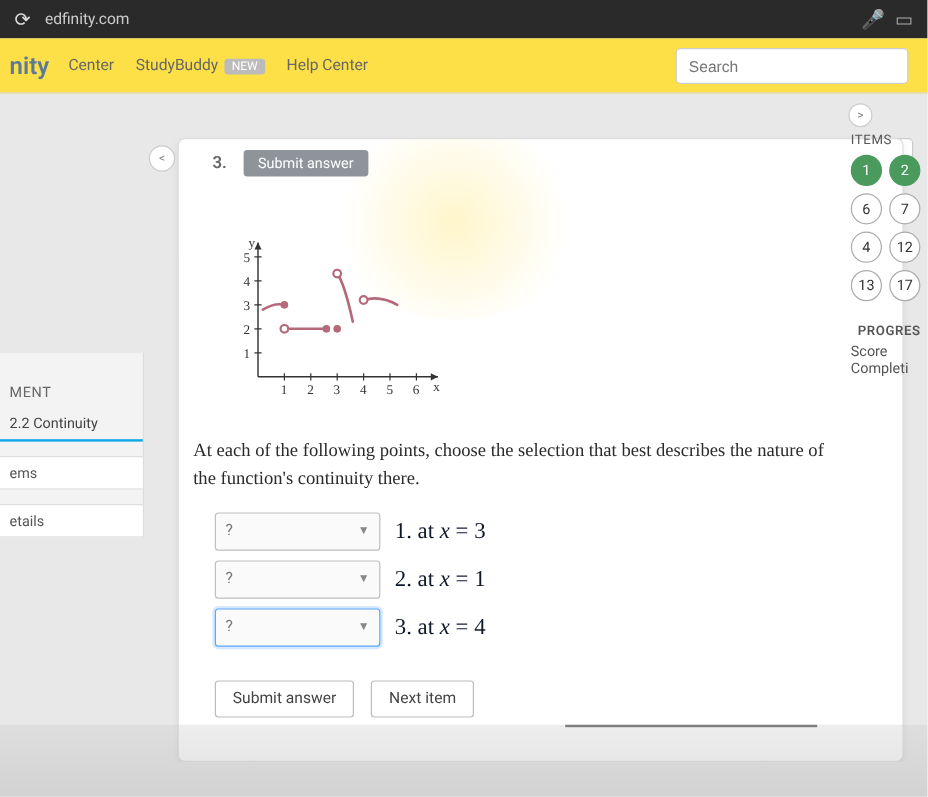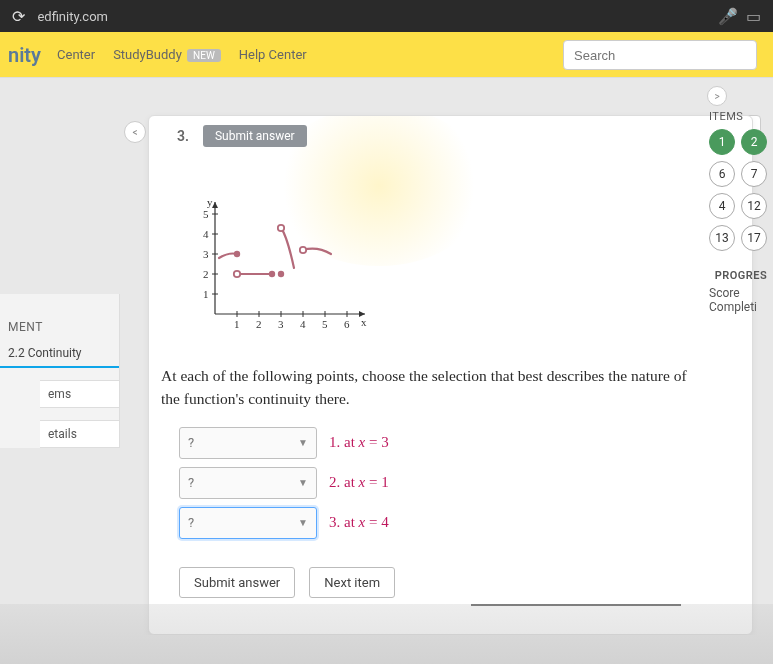--- a/index.html
+++ b/index.html
@@ -14,21 +14,21 @@
     .brand { font-size: 20px; color: #5b7a99; font-weight: 600; margin-right: 16px; }
     .navlink { font-size: 13px; color: #666; margin-right: 18px; cursor: pointer; }
     .newbadge { display: inline-block; padding: 1px 6px; background: #bbb; color: #fff; font-size: 10px; border-radius: 3px; margin-left: 2px; }
     .searchbox { position: absolute; right: 16px; top: 8px; height: 30px; width: 194px; border: 1px solid #ccc; border-radius: 4px; padding: 0 10px; font-size: 13px; color: #888; background: #fff; }
 
     .page { display: flex; height: calc(100% - 78px); position: relative; align-items: center; }
 
     .sidebar { width: 120px; background: #f3f3f3; border-right: 1px solid #ddd; padding-top: 20px; font-size: 12px; color: #555; }
     .sidebar-title { padding: 6px 8px; color: #666; letter-spacing: .5px; }
     .sidebar-sub { padding: 6px 8px; color: #444; border-bottom: 2px solid #0ea5e9; }
-    .sidebar-link { padding: 6px 8px; border: 1px solid #ddd; border-left: none; border-right: none; background: #fff; margin-top: 12px; cursor: pointer; margin-left: 40px; }
+    .sidebar-link { padding: 6px 8px; border: 1px solid #ddd; border-left: none; border-right: none; background: #fff; margin-top: 12px; cursor: pointer; }
 
     .content-wrap { flex: 1; position: relative; overflow: hidden; }
 
     .pager { position: absolute; top: 8px; right: 12px; display: flex; gap: 6px; }
     .pager-btn { width: 26px; height: 22px; border: 1px solid #ccc; border-radius: 4px; background: #fff; font-size: 12px; color: #555; display: flex; align-items: center; justify-content: center; cursor: pointer; }
     .cardnav-btn { position: absolute; top: 14px; left: 4px; width: 22px; height: 22px; border: 1px solid #ccc; border-radius: 50%; background: #fff; font-size: 10px; color: #888; display:flex; align-items:center; justify-content:center; cursor:pointer; }
 
     .card { border: 1px solid #ddd; border-radius: 6px; background: #fff; margin: 8px 20px 0 28px; padding: 0 0 16px 0; min-height: 520px; box-shadow: 0 2px 6px rgba(0,0,0,.06); position: relative; overflow: hidden; }
     .card-head { height: 40px; display: flex; align-items: center; padding: 0 28px; position: relative; }
     .qnum { font-size: 14px; color: #666; font-weight: 600; margin-right: 14px; }
@@ -42,21 +42,21 @@
     .curve { stroke: #b46a7a; stroke-width: 2.2; fill: none; stroke-linecap: round; }
     .pt-open { fill: #fff; stroke: #b46a7a; stroke-width: 1.8; }
     .pt-closed { fill: #b46a7a; }
 
     .question-text { padding: 24px 44px 12px 12px; font-family: Georgia, 'Times New Roman', serif; font-size: 15.5px; color: #2b2b2b; line-height: 1.5; }
 
     .row { display: flex; align-items: center; gap: 12px; padding: 4px 0 4px 30px; }
     .select { width: 138px; height: 32px; border: 1px solid #bfbfbf; border-radius: 3px; display: flex; align-items: center; justify-content: space-between; padding: 0 8px; font-size: 13px; color: #777; background: #fafafa; cursor: pointer; }
     .select.active { border: 1.5px solid #5aa8ff; box-shadow: 0 0 0 2px rgba(90,168,255,.25); }
     .sel-caret { font-size: 10px; color: #888; }
-    .rowlabel { font-family: Georgia, serif; font-size: 15px; color: #be185d; }
+    .rowlabel { font-family: Georgia, serif; font-size: 19px; color: #0f172a; }
     .rowlabel .var { font-style: italic; }
 
     .card-actions { display: flex; gap: 14px; margin: 24px 0 0 30px; }
     .btn { border: 1px solid #bbb; background: #fff; padding: 7px 14px; font-size: 13px; color: #444; border-radius: 3px; cursor: pointer; }
     .hr { border-bottom: 2px solid #555; width: 210px; margin: 6px 0 0 322px; }
 
     .side-items { position: absolute; right: 0; top: 78px; width: 70px; background: transparent; padding-top: 8px; }
     .side-arrow { width: 20px; height: 20px; border: 1px solid #ccc; border-radius: 50%; background:#fff; font-size:10px; color:#888; display:flex; align-items:center; justify-content:center; margin-left: 4px; }
     .items-title { font-size: 11px; color: #555; letter-spacing: .5px; margin: 4px 0 6px 6px; }
     .item-grid { display: flex; flex-wrap: wrap; gap: 6px; padding-left: 6px; }

